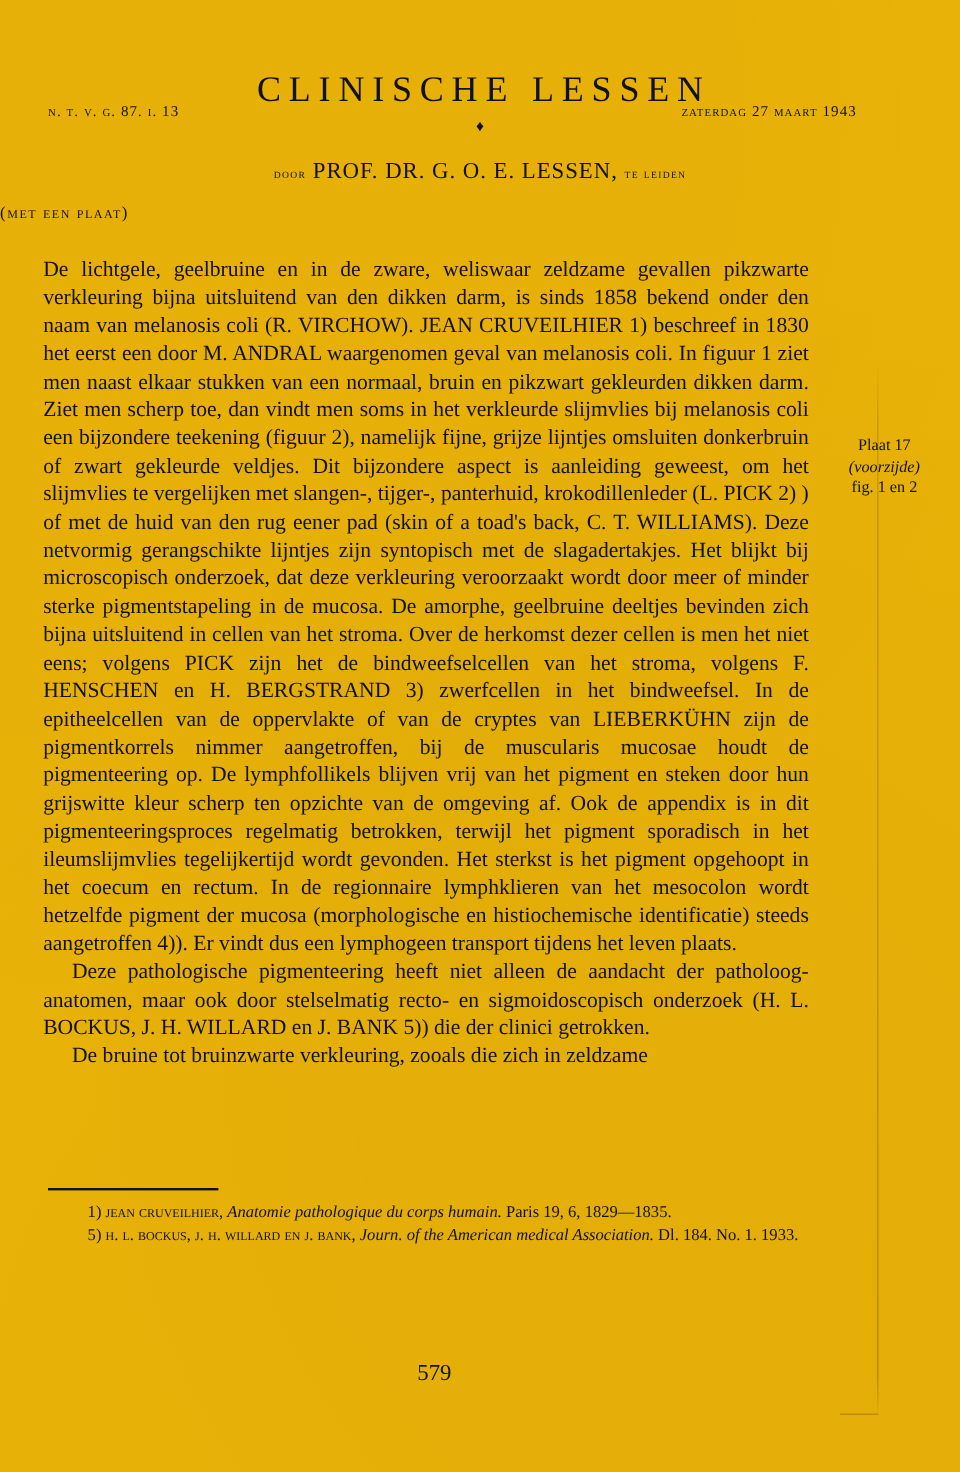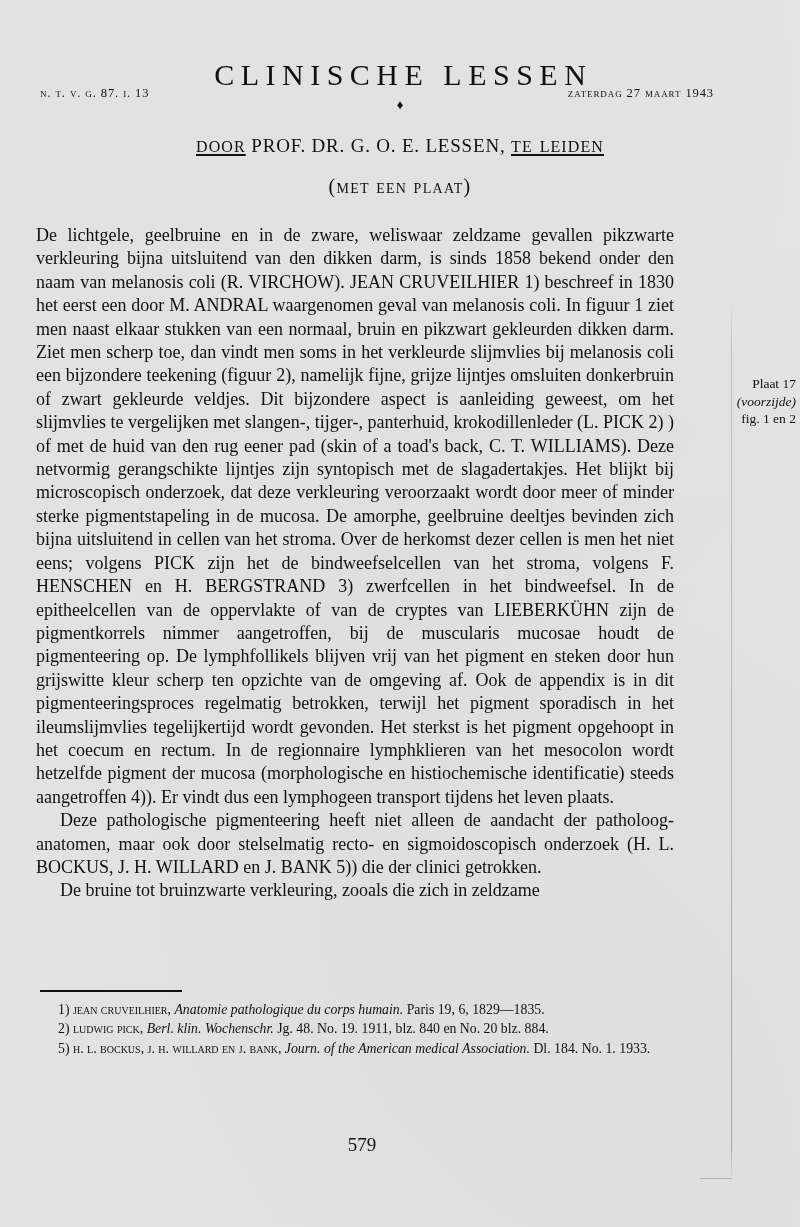--- a/index.html
+++ b/index.html
@@ -5,21 +5,21 @@
   html, body {
     margin: 0;
     padding: 0;
     background: #ffffff;
   }
   .page {
     position: relative;
     width: 800px;
     height: 1227px;
     margin: 0 auto;
-    background: #e5e5e5;
+    background: #eab308;
     font-family: "Liberation Serif", "DejaVu Serif", serif;
     color: #111111;
     overflow: hidden;
   }
   
   .page::before {
     content: "";
     position: absolute;
     inset: 0;
     background:
@@ -94,28 +94,26 @@
   }
   .byline {
     margin-top: 21px;
     text-align: center;
     font-size: 19px;
     letter-spacing: 0.8px;
   }
   .byline .sc {
     font-variant: small-caps;
     text-transform: lowercase;
-    font-size: 23px;
+    font-size: 12px;
     letter-spacing: 1.1px;
-    text-decoration: underline;
   }
   .plaatline {
     margin-top: 17px;
-    text-align: center;
-    font-size: 20px;
+    font-size: 14px;
     font-variant: small-caps;
     text-transform: lowercase;
     letter-spacing: 1.3px;
   }
 
   
   .body-wrap {
     margin: 26px 38px 0 36px;
     width: 638px;
   }
@@ -129,46 +127,46 @@
   }
   p.body.indent { text-indent: 24px; }
   .sc {
     font-variant: small-caps;
     text-transform: lowercase;
   }
 
   
   .marginnote {
     position: absolute;
-    top: 317px;
+    top: 304px;
     left: 678px;
     width: 118px;
     font-size: 13.5px;
     line-height: 17.6px;
-    text-align: right;
+    text-align: center;
   }
   .marginnote .ital { font-style: italic; }
 
   
   .footnotes {
     position: absolute;
     top: 932px;
     left: 36px;
     width: 648px;
   }
   .fn-rule {
     width: 142px;
     height: 2px;
     background: #111;
     margin: 0 0 9px 4px;
   }
   .fn {
     font-size: 13.8px;
     line-height: 18.4px;
-    margin: 0 0 1px 0;
+    margin: 0 0 1px 15px;
     text-indent: 22px;
     text-align: justify;
     text-align-last: left;
   }
   .fn .ital { font-style: italic; }
 
   
   .folio {
     position: absolute;
     top: 1076px;
@@ -215,21 +213,20 @@
     <div class="body-wrap">
       <p class="body">De lichtgele, geelbruine en in de zware, weliswaar zeldzame gevallen pikzwarte verkleuring bijna uitsluitend van den dikken darm, is sinds 1858 bekend onder den naam van melanosis coli (R. VIRCHOW). JEAN CRUVEILHIER 1) beschreef in 1830 het eerst een door M. ANDRAL waargenomen geval van melanosis coli. In figuur 1 ziet men naast elkaar stukken van een normaal, bruin en pikzwart gekleurden dikken darm. Ziet men scherp toe, dan vindt men soms in het verkleurde slijmvlies bij melanosis coli een bijzondere teekening (figuur 2), namelijk fijne, grijze lijntjes omsluiten donkerbruin of zwart gekleurde veldjes. Dit bijzondere aspect is aanleiding geweest, om het slijmvlies te vergelijken met slangen-, tijger-, panterhuid, krokodillenleder (L. PICK 2) ) of met de huid van den rug eener pad (skin of a toad's back, C. T. WILLIAMS). Deze netvormig gerangschikte lijntjes zijn syntopisch met de slagadertakjes. Het blijkt bij microscopisch onderzoek, dat deze verkleuring veroorzaakt wordt door meer of minder sterke pigmentstapeling in de mucosa. De amorphe, geelbruine deeltjes bevinden zich bijna uitsluitend in cellen van het stroma. Over de herkomst dezer cellen is men het niet eens; volgens PICK zijn het de bindweefselcellen van het stroma, volgens F. HENSCHEN en H. BERGSTRAND 3) zwerfcellen in het bindweefsel. In de epitheelcellen van de oppervlakte of van de cryptes van LIEBERKÜHN zijn de pigmentkorrels nimmer aangetroffen, bij de muscularis mucosae houdt de pigmenteering op. De lymphfollikels blijven vrij van het pigment en steken door hun grijswitte kleur scherp ten opzichte van de omgeving af. Ook de appendix is in dit pigmenteeringsproces regelmatig betrokken, terwijl het pigment sporadisch in het ileumslijmvlies tegelijkertijd wordt gevonden. Het sterkst is het pigment opgehoopt in het coecum en rectum. In de regionnaire lymphklieren van het mesocolon wordt hetzelfde pigment der mucosa (morphologische en histiochemische identificatie) steeds aangetroffen 4)). Er vindt dus een lymphogeen transport tijdens het leven plaats.</p>
       <p class="body indent">Deze pathologische pigmenteering heeft niet alleen de aandacht der patholoog-anatomen, maar ook door stelselmatig recto- en sigmoidoscopisch onderzoek (H. L. BOCKUS, J. H. WILLARD en J. BANK 5)) die der clinici getrokken.</p>
       <p class="body indent">De bruine tot bruinzwarte verkleuring, zooals die zich in zeldzame</p>
     </div>
 
     <div class="footnotes">
       <div class="fn-rule"></div>
       <div id="footnote-list">
           <p class="fn"><span>1)</span> <span class="sc">Jean Cruveilhier,</span> <span class="ital">Anatomie pathologique du corps humain.</span> <span>Paris 19, 6, 1829—1835.</span></p>
-          <p class="fn"><span>2)</span> <span class="sc">Ludwig Pick,</span> <span class="ital">Berl. klin. Wochenschr.</span> <span>Jg. 48. No. 19. 1911, blz. 840 en No. 20 blz. 884.</span></p>
           <p class="fn"><span>5)</span> <span class="sc">H. L. Bockus, J. H. Willard en J. Bank,</span> <span class="ital">Journ. of the American medical Association.</span> <span>Dl. 184. No. 1. 1933.</span></p>
         </div>
     </div>
 
     <div class="folio">579</div>
 
   </div>
 </div>
 
 </body></html>

